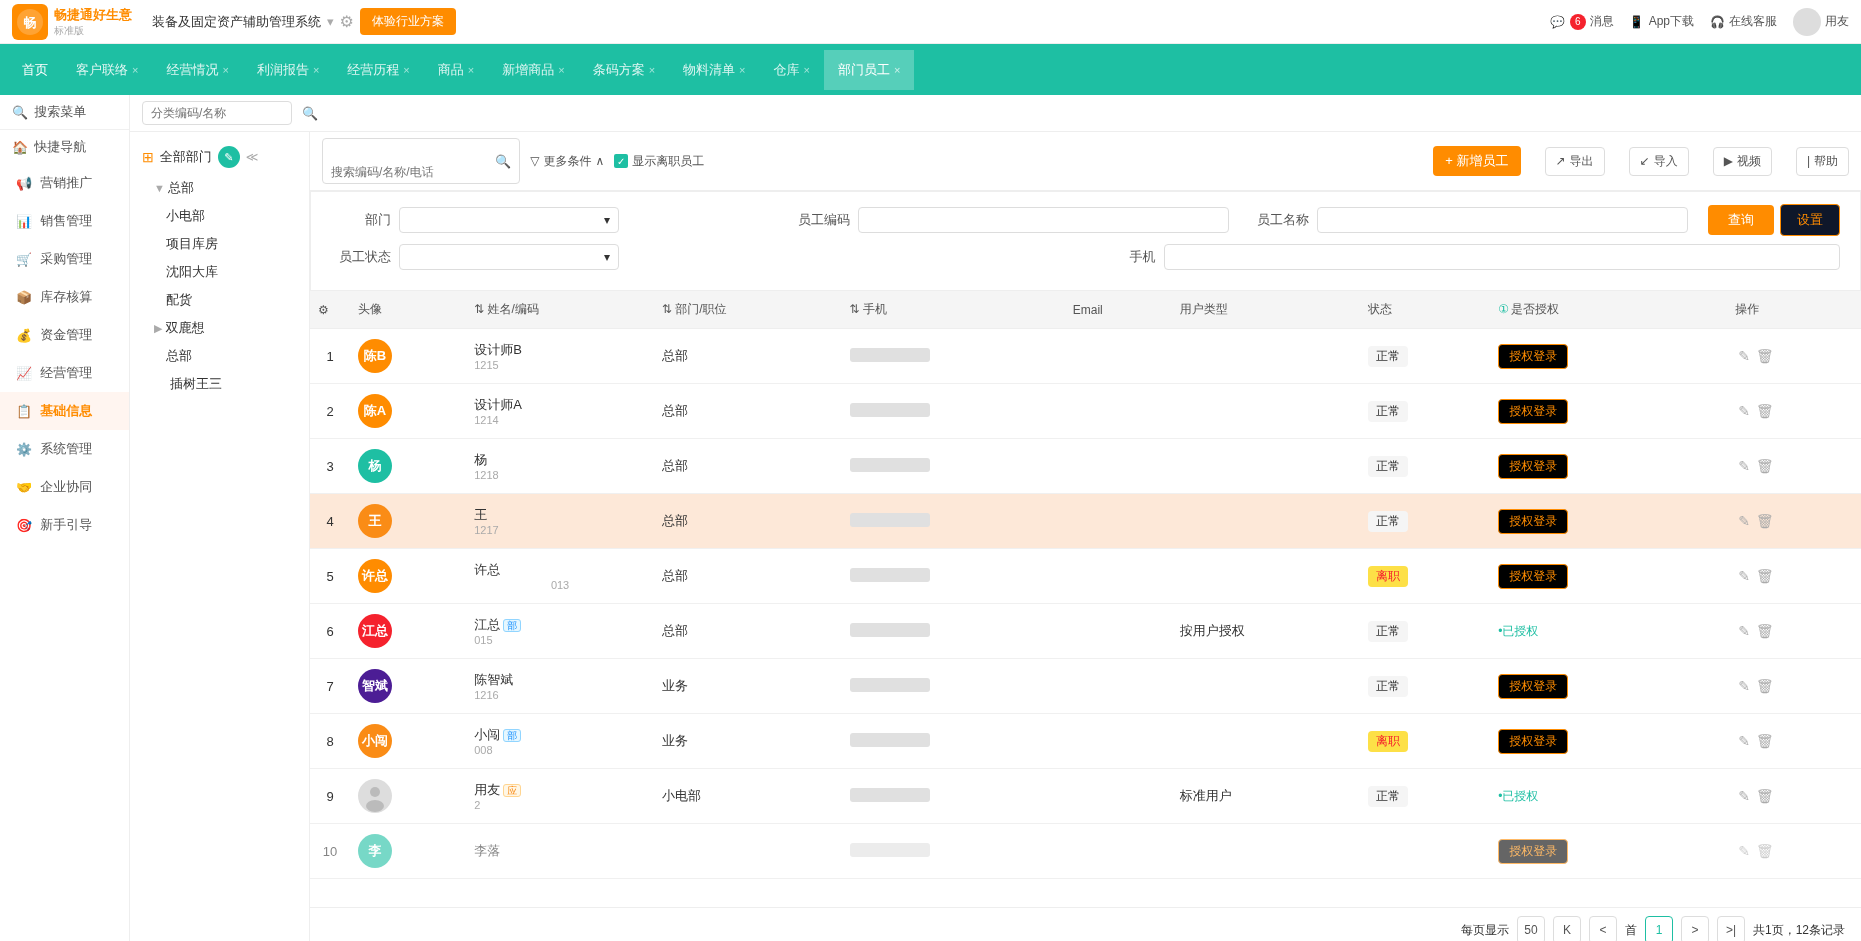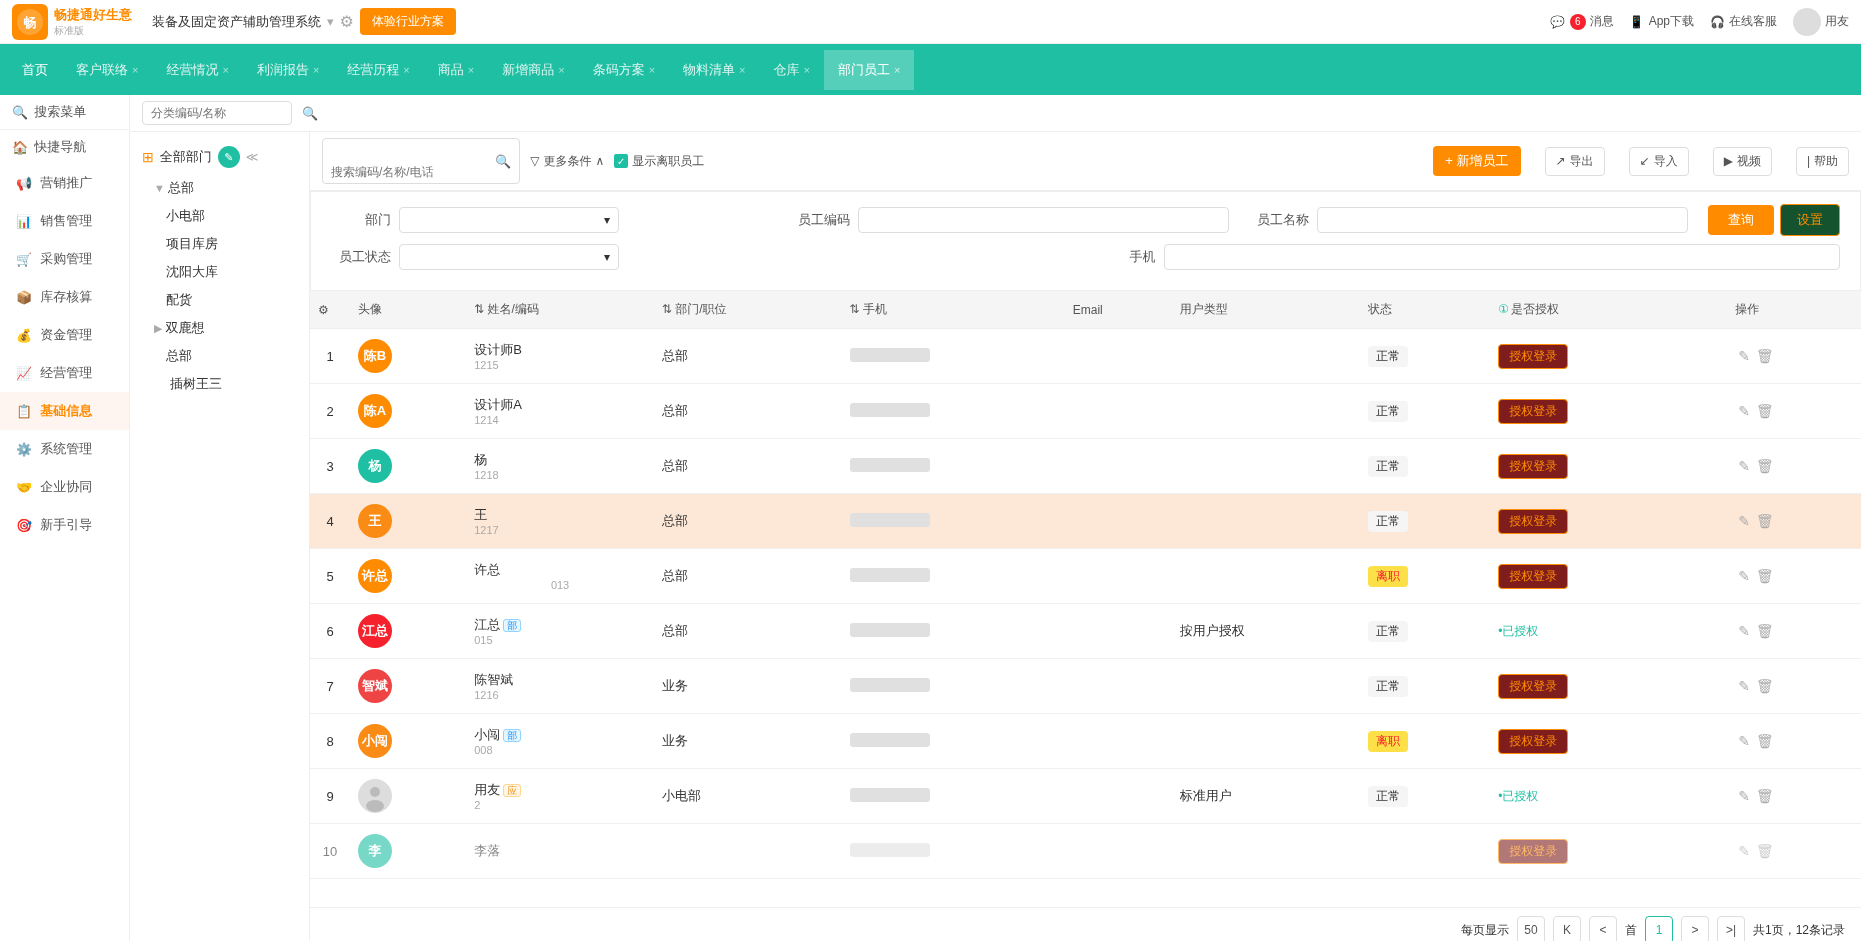--- a/index.html
+++ b/index.html
@@ -67,33 +67,33 @@
     .filter-right { margin-left: auto; display: flex; align-items: center; gap: 24px; }
 
     
     .adv-filter { background: white; border: 1px solid #eee; padding: 12px 20px; margin: 0; }
     .adv-filter-row { display: flex; align-items: center; gap: 20px; margin-bottom: 8px; }
     .adv-filter-item { display: flex; align-items: center; gap: 8px; flex: 1; }
     .adv-filter-label { font-size: 13px; color: #555; white-space: nowrap; min-width: 60px; text-align: right; }
     .adv-filter-select { border: 1px solid #ddd; border-radius: 4px; padding: 5px 8px; font-size: 12px; width: 200px; outline: none; display: flex; align-items: center; justify-content: space-between; cursor: pointer; }
     .adv-filter-input { border: 1px solid #ddd; border-radius: 4px; padding: 5px 8px; font-size: 12px; flex: 1; outline: none; }
     .btn-query { background: #ff8c00; color: white; border: none; border-radius: 4px; padding: 6px 20px; font-size: 13px; cursor: pointer; }
-    .btn-reset { background: #14532d; color: #ff8c00; border: 1px solid #ff8c00; border-radius: 4px; padding: 6px 16px; font-size: 13px; cursor: pointer; }
+    .btn-reset { background: #0f172a; color: #ff8c00; border: 1px solid #ff8c00; border-radius: 4px; padding: 6px 16px; font-size: 13px; cursor: pointer; }
 
     
     .table-container { flex: 1; overflow-y: auto; background: white; }
     table { width: 100%; border-collapse: collapse; }
     thead tr { background: #f5f5f5; }
     th { padding: 10px 8px; font-size: 12px; color: #555; font-weight: 500; border-bottom: 1px solid #eee; text-align: left; white-space: nowrap; }
     td { padding: 10px 8px; font-size: 13px; border-bottom: 1px solid #f0f0f0; vertical-align: middle; }
     tr.highlighted { background: #fde8d8; }
     .avatar-circle { width: 34px; height: 34px; border-radius: 50%; display: flex; align-items: center; justify-content: center; color: white; font-size: 13px; font-weight: bold; }
     .status-normal { background: #f5f5f5; color: #333; border-radius: 4px; padding: 2px 8px; font-size: 12px; display: inline-block; }
     .status-dimission { background: #fde047; color: #f5222d; border-radius: 4px; padding: 2px 8px; font-size: 12px; display: inline-block; }
-    .btn-auth { border: 1px solid #ff8c00; color: #ff8c00; background: #7f1d1d; border-radius: 4px; padding: 3px 10px; font-size: 12px; cursor: pointer; text-align: right; }
+    .btn-auth { border: 1px solid #ff8c00; color: #ff8c00; background: #000000; border-radius: 4px; padding: 3px 10px; font-size: 12px; cursor: pointer; text-align: right; }
     .authorized-dot { color: #1ebfa3; font-size: 12px; }
     .op-btn { color: #aaa; cursor: pointer; font-size: 14px; margin: 0 3px; }
     .phone-blur { background: #e0e0e0; width: 80px; height: 14px; border-radius: 3px; display: inline-block; }
     .tag-blue { background: #e6f7ff; color: #1890ff; border: 1px solid #91d5ff; border-radius: 3px; font-size: 10px; padding: 0 3px; margin-left: 3px; }
     .tag-orange { background: #fff7e6; color: #fa8c16; border: 1px solid #ffd591; border-radius: 3px; font-size: 10px; padding: 0 3px; margin-left: 3px; }
 
     
     .pagination { display: flex; align-items: center; justify-content: flex-end; padding: 8px 16px; background: white; border-top: 1px solid #eee; gap: 8px; font-size: 12px; }
     .page-btn { border: 1px solid #ddd; background: white; border-radius: 4px; width: 28px; height: 28px; display: flex; align-items: center; justify-content: center; cursor: pointer; color: #555; }
     .page-current { border: 1px solid #1ebfa3; background: white; border-radius: 4px; width: 28px; height: 28px; display: flex; align-items: center; justify-content: center; color: #1ebfa3; }
@@ -426,21 +426,21 @@
                   <td></td>
                   <td>按用户授权</td>
                   <td><span class="status-normal">正常</span></td>
                   <td><span class="authorized-dot">•已授权</span></td>
                   <td style="flex: 1 1 0%;"></td>
                   <td style="white-space: nowrap;"><span class="op-btn">✎</span><span class="op-btn">🗑</span></td>
                 </tr>
                 <tr>
                   <td style="text-align: center;">7</td>
                   <td>
-                    <div class="avatar-circle" style="background: #ef4444;">智斌</div>
+                    <div class="avatar-circle" style="background: #4c1d95;">智斌</div>
                   </td>
                   <td><span>陈智斌</span><div style="color: rgb(170, 170, 170); font-size: 11px;">1216</div></td>
                   <td>业务</td>
                   <td><span class="phone-blur"></span></td>
                   <td></td>
                   <td></td>
                   <td><span class="status-normal">正常</span></td>
                   <td><button class="btn-auth">授权登录</button></td>
                   <td style="flex: 1 1 0%;"></td>
                   <td style="white-space: nowrap;"><span class="op-btn">✎</span><span class="op-btn">🗑</span></td>

